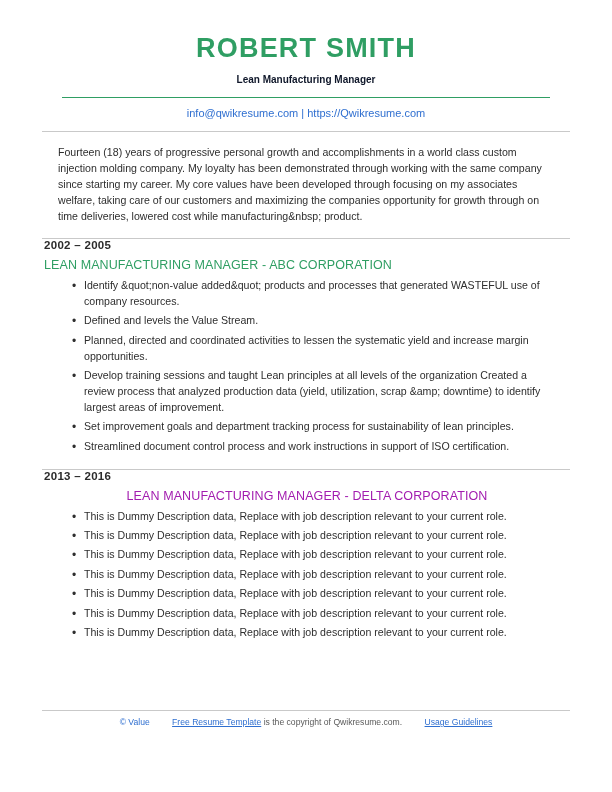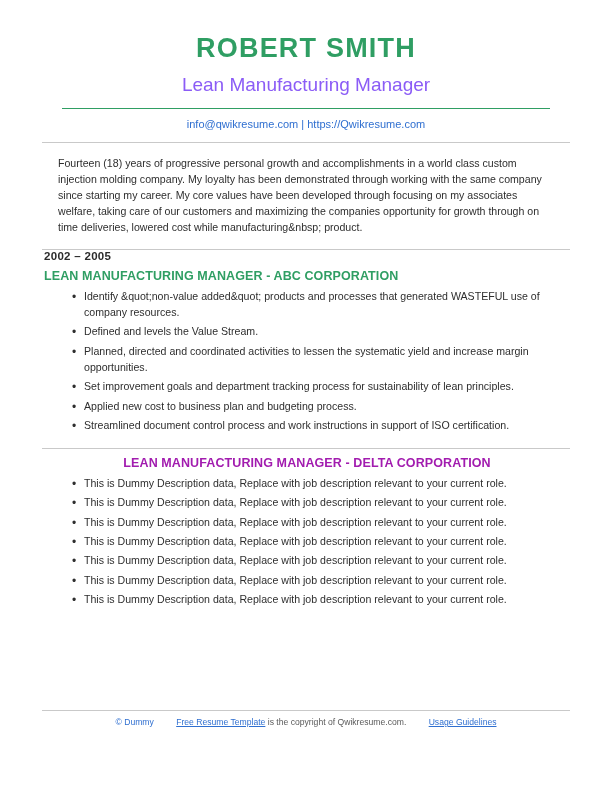--- a/index.html
+++ b/index.html
@@ -27,23 +27,23 @@
     text-align: center;
     font-size: 27px;
     font-weight: bold;
     letter-spacing: 1.2px;
     color: #2f9e63;
     margin: 8px 0 0 0;
     line-height: 1.1;
   }
   .title {
     text-align: center;
-    font-size: 19px;
-    font-weight: normal;
-    color: #8b5cf6;
+    font-size: 10px;
+    font-weight: bold;
+    color: #0f172a;
     margin: 10px 0 0 0;
   }
   .rule {
     border: none;
     border-top: 1.6px solid #2f9e63;
     margin: 12px 20px 0 20px;
   }
   .contact {
     text-align: center;
     font-size: 11px;
@@ -82,21 +82,21 @@
   }
   .exp-dates {
     font-size: 11.5px;
     font-weight: bold;
     color: #2b2b2b;
     letter-spacing: 0.3px;
     margin: 0 0 0 2px;
   }
   .exp-role {
     font-size: 12.5px;
-    font-weight: bold;
+    font-weight: normal;
     color: #2f9e63;
     margin: 7px 0 0 2px;
     letter-spacing: 0.1px;
   }
   .exp-role.blue {
     color: #a21caf;
     text-align: center;
   }
   ul.bullets {
     list-style: none;
@@ -164,40 +164,41 @@
 
   <hr class="thin-rule">
 
   <div class="exp-block">
     <div class="exp-dates">2002 – 2005</div>
     <div class="exp-role">LEAN MANUFACTURING MANAGER - ABC CORPORATION</div>
     <ul class="bullets">
       <li>Identify &amp;quot;non-value added&amp;quot; products and processes that generated WASTEFUL use of company resources.</li>
       <li>Defined and levels the Value Stream.</li>
       <li>Planned, directed and coordinated activities to lessen the systematic yield and increase margin opportunities.</li>
+      <li>Develop training sessions and taught Lean principles at all levels of the organization Created a review process that analyzed production data (yield, utilization, scrap &amp;amp; downtime) to identify largest areas of improvement.</li>
       <li>Set improvement goals and department tracking process for sustainability of lean principles.</li>
-      <li>Applied new cost to business plan and budgeting process.</li>
       <li>Streamlined document control process and work instructions in support of ISO certification.</li>
     </ul>
   </div>
 
   <hr class="thin-rule">
 
   <div class="exp-block">
+    <div class="exp-dates">2013 – 2016</div>
     <div class="exp-role blue">LEAN MANUFACTURING MANAGER - DELTA CORPORATION</div>
     <ul class="bullets">
       <li>This is Dummy Description data, Replace with job description relevant to your current role.</li>
       <li>This is Dummy Description data, Replace with job description relevant to your current role.</li>
       <li>This is Dummy Description data, Replace with job description relevant to your current role.</li>
       <li>This is Dummy Description data, Replace with job description relevant to your current role.</li>
       <li>This is Dummy Description data, Replace with job description relevant to your current role.</li>
       <li>This is Dummy Description data, Replace with job description relevant to your current role.</li>
       <li>This is Dummy Description data, Replace with job description relevant to your current role.</li>
     </ul>
   </div>
 
   <div class="footer">
     <hr class="fline">
-    <span class="cpy">© Dummy</span>
+    <span class="cpy">© Value</span>
     <a href="#">Free Resume Template</a><span> is the copyright of Qwikresume.com. </span><a href="#">Usage Guidelines</a>
   </div>
 
 </div>
 
 </body></html>

